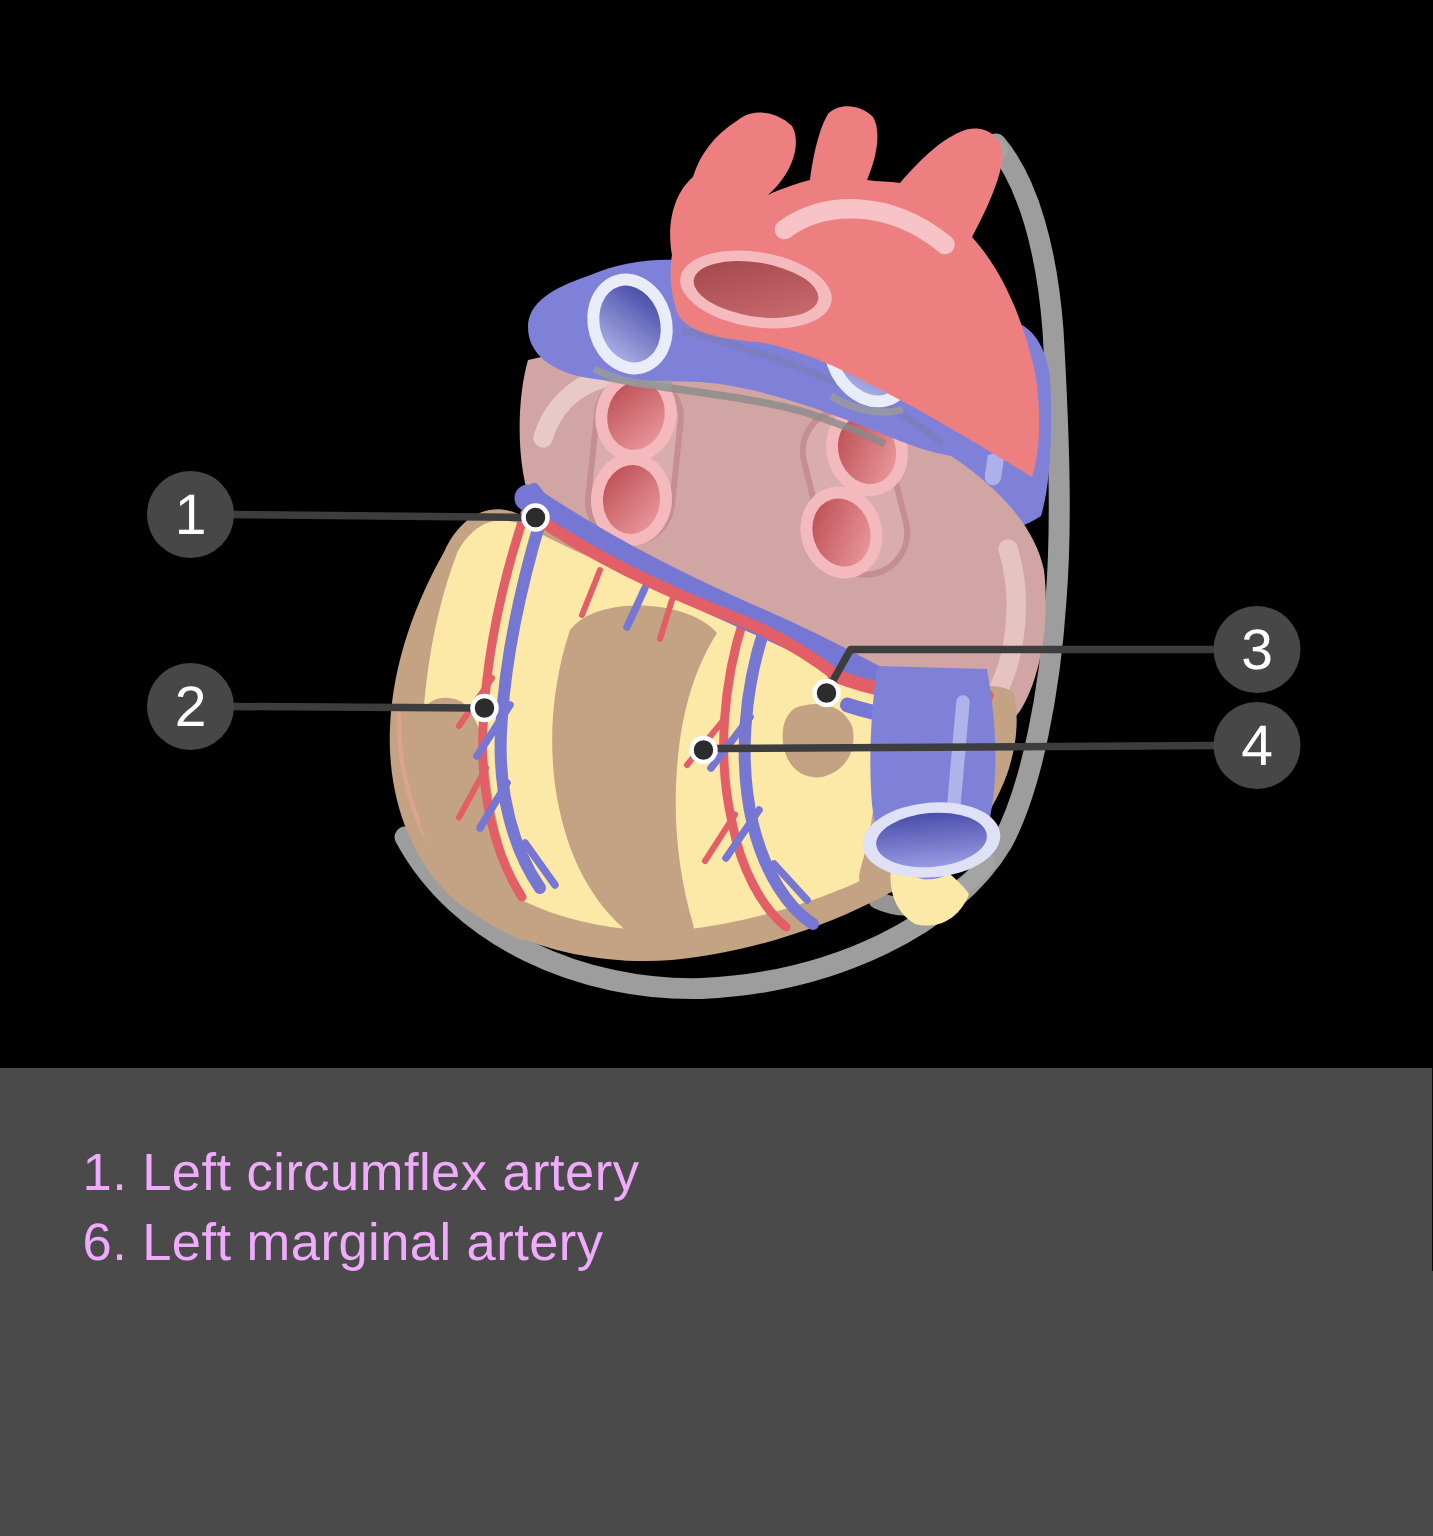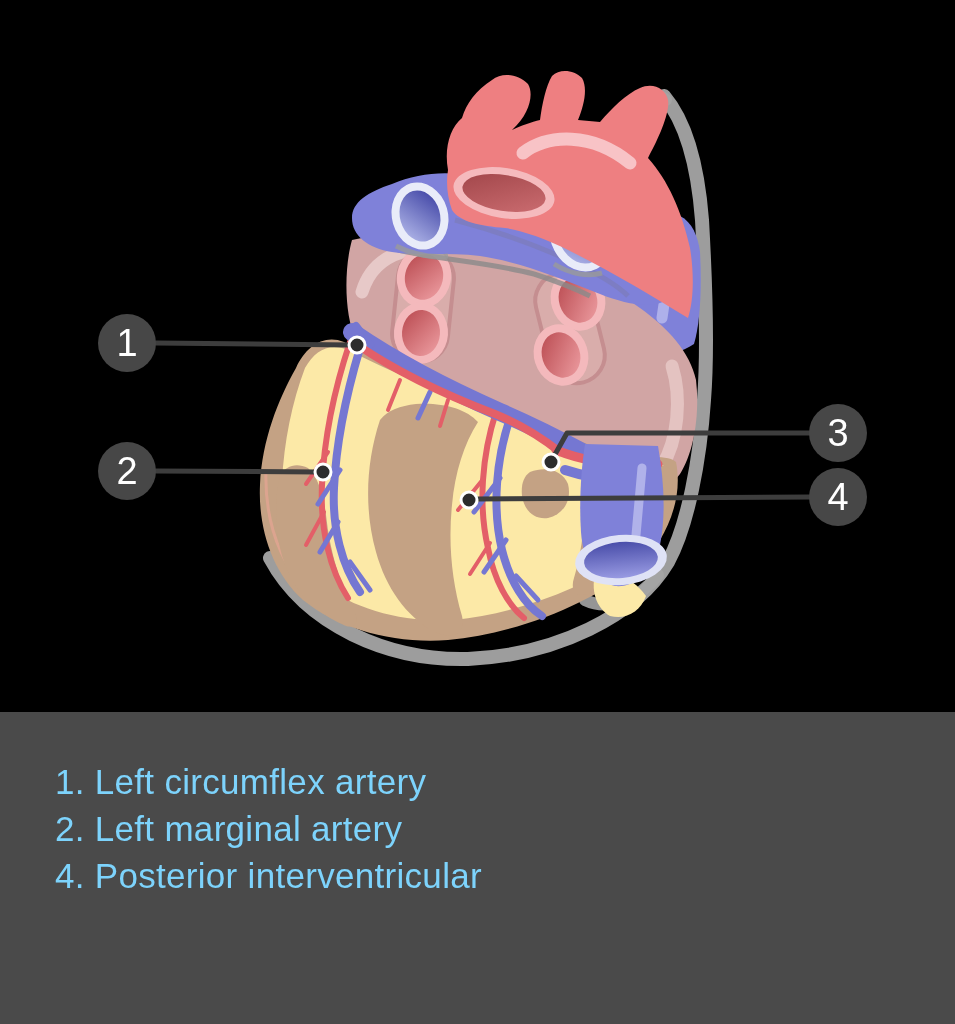--- a/index.html
+++ b/index.html
@@ -8,21 +8,21 @@
   .stage svg{position:absolute;left:0;top:0;}
   .lead{stroke:#3d3d3d;stroke-width:5;fill:none;stroke-linecap:round;stroke-linejoin:round;}
   .dot{fill:#2c2c2c;stroke:#ffffff;stroke-width:3;}
   .bubble{fill:#474747;}
   .bubble-num{fill:#ffffff;font-size:38px;font-family:"Liberation Sans",sans-serif;
               text-anchor:middle;}
   .artery{stroke:#e35f68;fill:none;stroke-linecap:round;}
   .vein{stroke:#7577d2;fill:none;stroke-linecap:round;}
   .legend-panel{position:absolute;left:0;top:712px;width:955px;height:312px;background:#4a4a4a;
                 box-sizing:border-box;padding:46px 40px 0 55px;}
-  .legend-line{color:#7dd3fc;font-size:35px;line-height:47px;white-space:nowrap;
+  .legend-line{color:#f0abfc;font-size:35px;line-height:47px;white-space:nowrap;
                font-family:"Liberation Sans", sans-serif;letter-spacing:.3px;}
 </style>
 </head>
 <body>
 
 <div class="stage">
 <svg width="955" height="1024" viewBox="0 0 955 1024">
   <defs>
     <linearGradient id="gAorticIn" x1="0" y1="0" x2="1" y2="1">
       <stop offset="0" stop-color="#a04549"></stop>
@@ -210,16 +210,15 @@
       <path class="lead" d="M810,497 L477,499"></path>
       <circle class="dot" cx="469" cy="500" r="8"></circle>
       <circle class="bubble" cx="838" cy="497" r="29"></circle>
       <text class="bubble-num" x="838" y="510">4</text>
     </g>
   </g>
 </svg>
 
 <div class="legend-panel">
   <div class="legend-line">1. Left circumflex artery</div>
-  <div class="legend-line">2. Left marginal artery</div>
-  <div class="legend-line">4. Posterior interventricular</div>
+  <div class="legend-line">6. Left marginal artery</div>
 </div>
 </div>
 
 </body></html>

